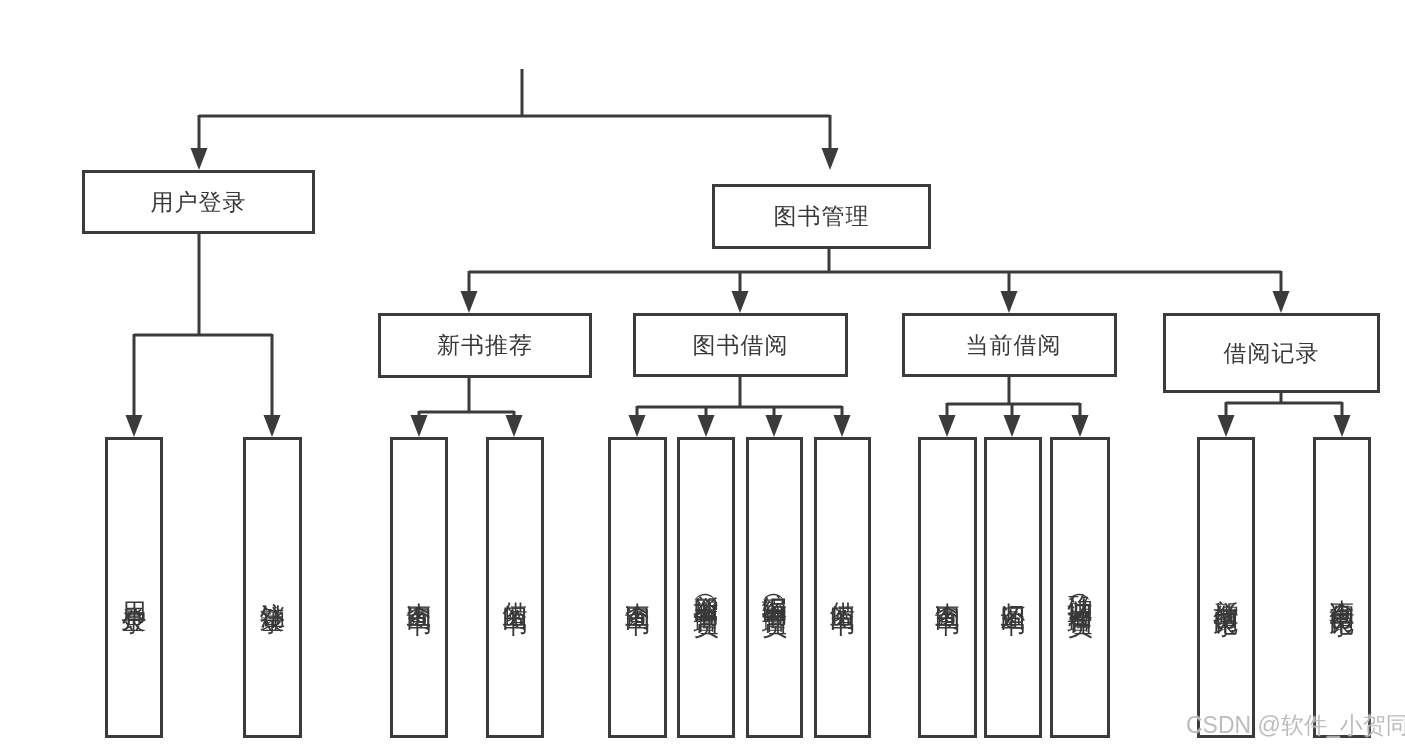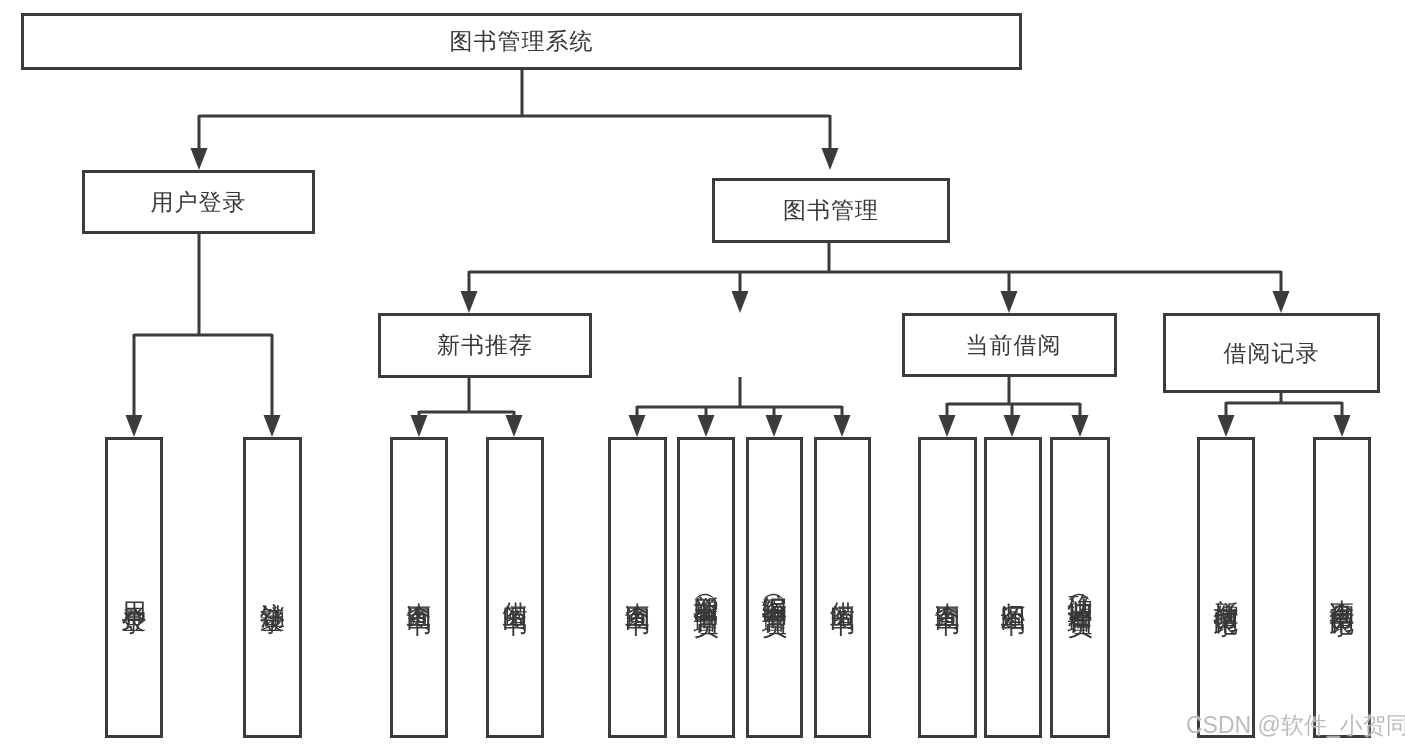--- a/index.html
+++ b/index.html
@@ -97,33 +97,33 @@
     <path class="ln" d="M1009,377 V404 M947,404 H1080 M947,403 V418 M1012,403 V418 M1080,403 V418"></path>
     <path class="arrow" d="M947,437 L938.5,415 L955.5,415 Z"></path>
     <path class="arrow" d="M1012,437 L1003.5,415 L1020.5,415 Z"></path>
     <path class="arrow" d="M1080,437 L1071.5,415 L1088.5,415 Z"></path>
 
     <path class="ln" d="M1281,377 V403 M1226,403 H1342 M1226,402 V418 M1342,402 V418"></path>
     <path class="arrow" d="M1226,437 L1217.5,415 L1234.5,415 Z"></path>
     <path class="arrow" d="M1342,437 L1333.5,415 L1350.5,415 Z"></path>
   </svg>
 
-  <div class="box" style="left:21px; top:13px; width:1001px; height:57px;">
-    <span class="h-label">图书管理系统</span>
-  </div>
 
   <div class="box" style="left:82px; top:170px; width:233px; height:64px;">
     <span class="h-label">用户登录</span>
   </div>
-  <div class="box" style="left:712px; top:178px; width:238px; height:65px;">
+  <div class="box" style="left:712px; top:184px; width:219px; height:65px;">
     <span class="h-label">图书管理</span>
   </div>
 
   <div class="box" style="left:362px; top:313px; width:214px; height:65px;margin-left:16px;">
     <span class="h-label">新书推荐</span>
+  </div>
+  <div class="box" style="left:633px; top:313px; width:215px; height:64px;">
+    <span class="h-label">图书借阅</span>
   </div>
   <div class="box" style="left:902px; top:313px; width:215px; height:64px;padding-left:8px;">
     <span class="h-label">当前借阅</span>
   </div>
   <div class="box" style="left:1119px; top:313px; width:217px; height:80px;margin-left:44px;">
     <span class="h-label">借阅记录</span>
   </div>
 
   <div class="box leaf" style="left:105px; width:58px;">
     <span class="v-label">用户登录</span>

